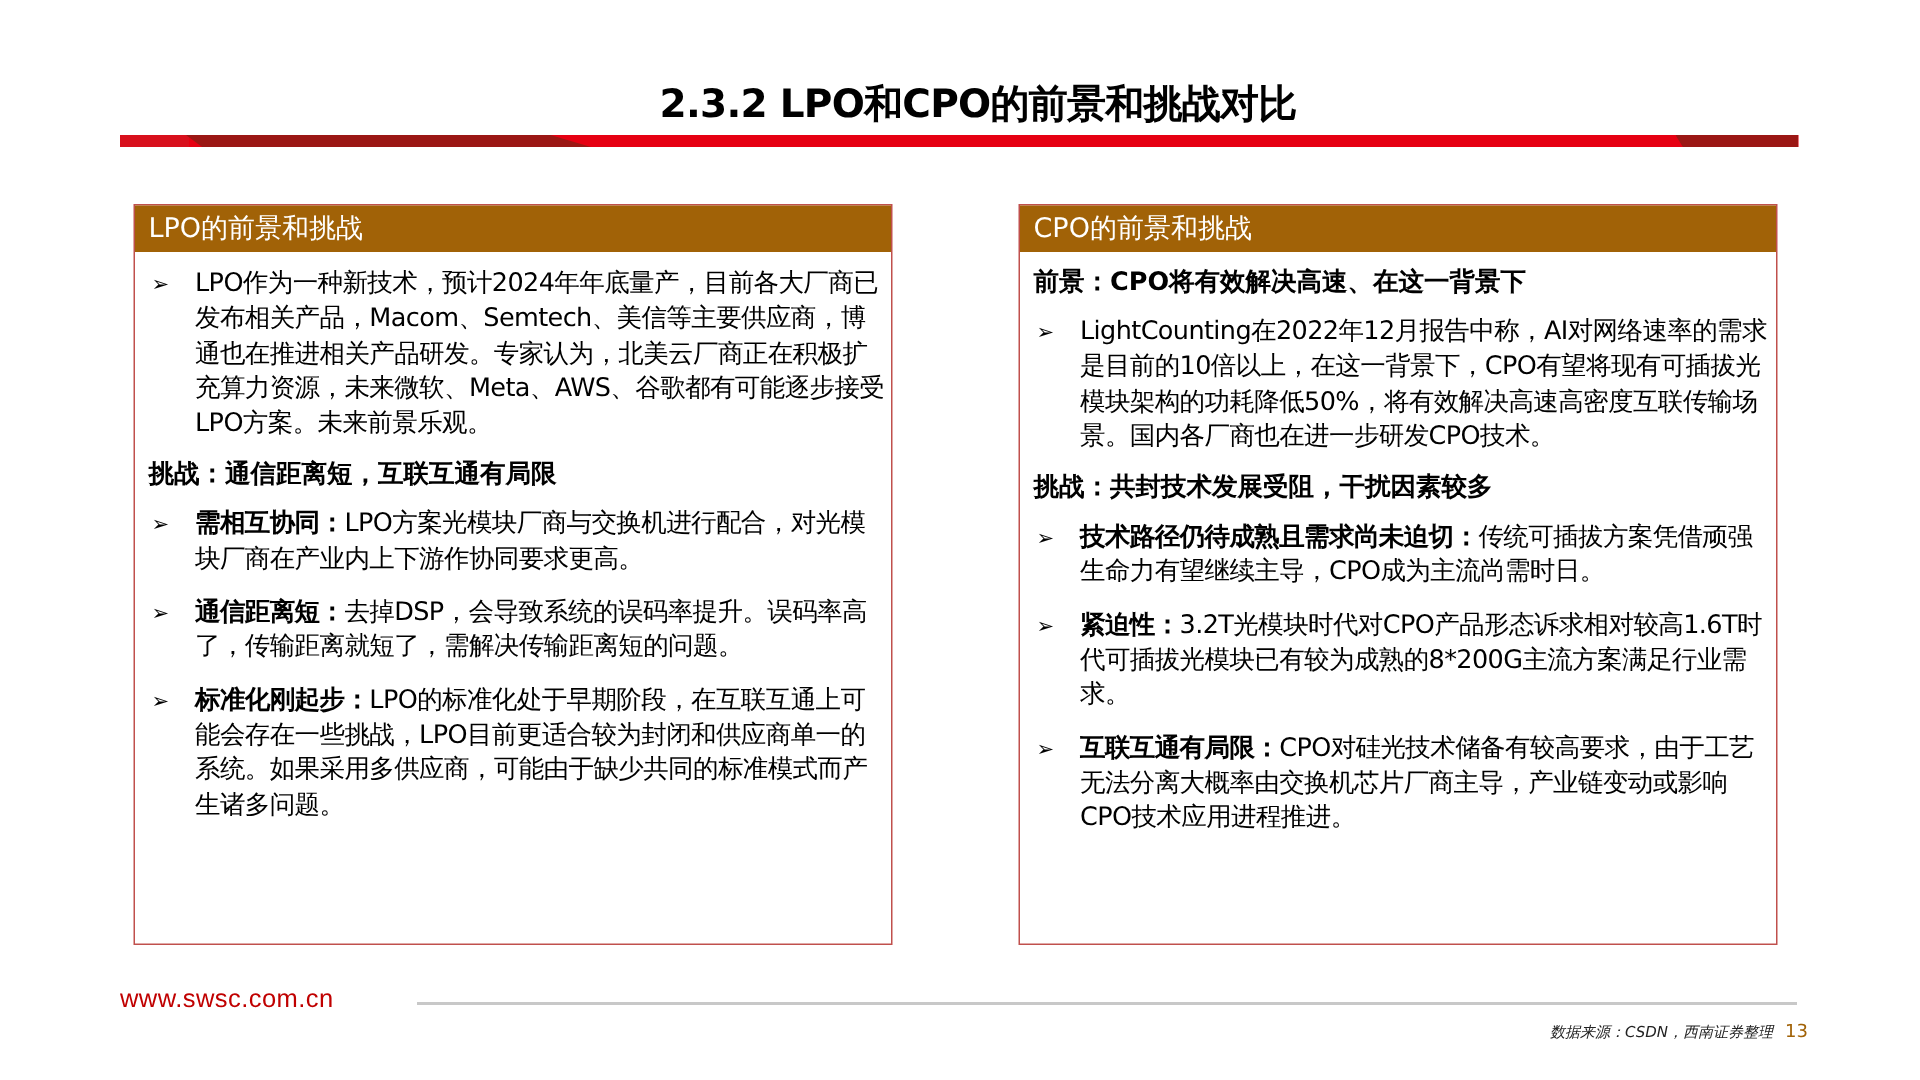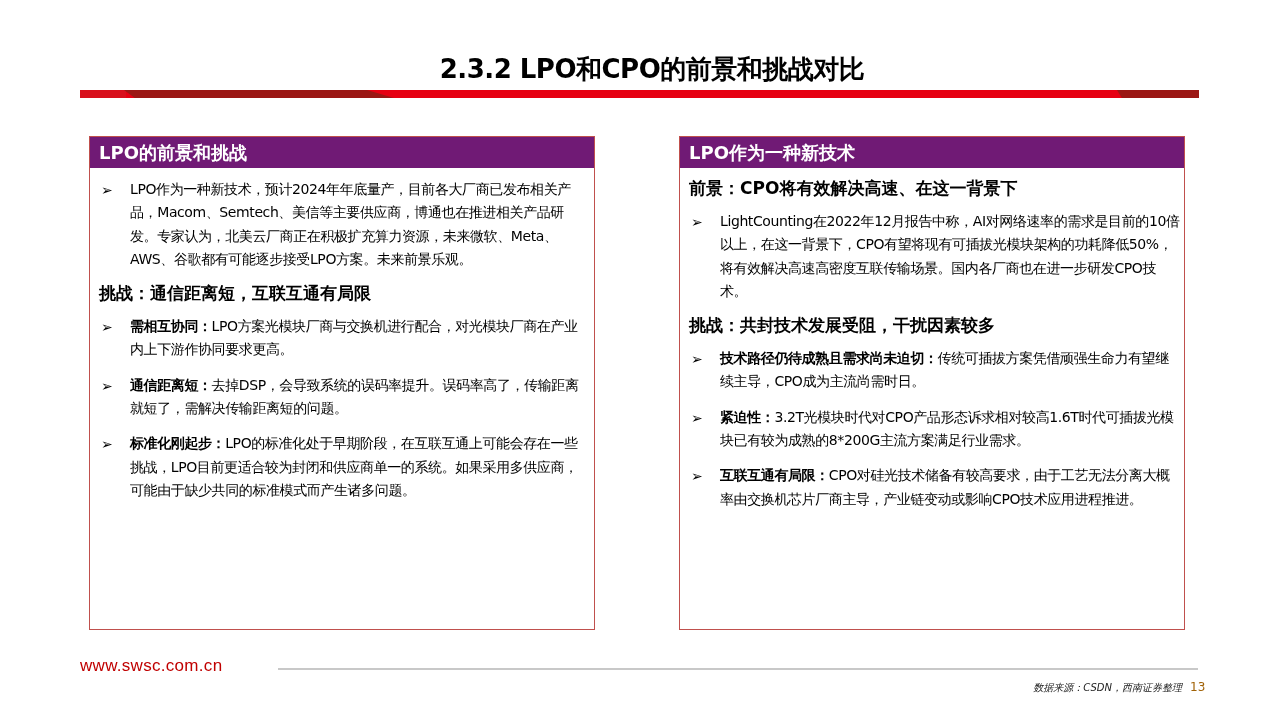--- a/index.html
+++ b/index.html
@@ -9,26 +9,26 @@
            font-size:26px; font-weight:bold; letter-spacing:-0.5px; }
   .bar { position:absolute; top:90px; left:80px; width:1119px; height:8px; background:#e60012; overflow:hidden; }
   .bar .seg1 { position:absolute; left:0; top:0; width:46px; height:8px; background:#d8101c; }
   .bar .seg2 { position:absolute; left:44px; top:0; width:270px; height:8px; background:#9b1714;
                clip-path:polygon(0 0, 90% 0, 100% 100%, 4% 100%); }
   .bar .seg3 { position:absolute; right:0; top:0; width:82px; height:8px; background:#9b1714;
                clip-path:polygon(0 0, 100% 0, 100% 100%, 6% 100%); }
   .panel { position:absolute; top:136px; width:506px; height:494px; border:1.5px solid #c0504d; box-sizing:border-box; }
   .panel.left { left:89px; }
   .panel.right { left:679px; }
-  .panel-head { height:31px; background:#701a75; color:#fff; font-size:18px; font-weight:bold;
+  .panel-head { height:31px; background:#a16207; color:#fff; font-size:18px; font-weight:normal;
                 line-height:31px; padding-left:9px; }
   .sec-title { font-size:17px; font-weight:bold; padding-left:9px; margin-top:8px; line-height:24px; }
   .item { display:flex; padding-left:9px; margin-top:10px; }
   .bullet { width:29px; flex:none; font-size:14px; line-height:24px; padding-left:2px; }
-  .item-text { font-size:14px; line-height:23.3px; width:460px; letter-spacing:-0.4px; }
+  .item-text { font-size:17px; line-height:23.3px; width:460px; letter-spacing:-0.4px; }
   .item-text b { font-weight:bold; }
   .footer-url { position:absolute; left:80px; top:656px; color:#c00000; font-size:17px;
                 font-family:"Liberation Sans",sans-serif; letter-spacing:0.3px;text-align:right; }
   .footer-line { position:absolute; left:278px; top:668px; width:920px; height:2px; background:#c8c8c8; }
   .source { position:absolute; right:98px; top:681px; font-size:10px; font-style:italic; color:#222; }
   .pagenum { position:absolute; left:1190px; top:680px; font-size:12px; color:#a16207; }
 </style>
 </head>
 <body>
 
@@ -54,21 +54,21 @@
     <span class="bullet">➢</span>
     <span class="item-text"><b>通信距离短：</b><span>去掉DSP，会导致系统的误码率提升。误码率高了，传输距离就短了，需解决传输距离短的问题。</span></span>
   </div>
   <div class="item" style="margin-top:12px">
     <span class="bullet">➢</span>
     <span class="item-text"><b>标准化刚起步：</b><span>LPO的标准化处于早期阶段，在互联互通上可能会存在一些挑战，LPO目前更适合较为封闭和供应商单一的系统。如果采用多供应商，可能由于缺少共同的标准模式而产生诸多问题。</span></span>
   </div>
 </div>
 
 <div class="panel right">
-  <div class="panel-head">LPO作为一种新技术</div>
+  <div class="panel-head">CPO的前景和挑战</div>
   <div class="sec-title">前景：CPO将有效解决高速、在这一背景下</div>
   <div class="item">
     <span class="bullet">➢</span>
     <span class="item-text">LightCounting在2022年12月报告中称，AI对网络速率的需求是目前的10倍以上，在这一背景下，CPO有望将现有可插拔光模块架构的功耗降低50%，将有效解决高速高密度互联传输场景。国内各厂商也在进一步研发CPO技术。</span>
   </div>
   <div class="sec-title" style="margin-top:10px">挑战：共封技术发展受阻，干扰因素较多</div>
   <div class="item">
     <span class="bullet">➢</span>
     <span class="item-text"><b>技术路径仍待成熟且需求尚未迫切：</b><span>传统可插拔方案凭借顽强生命力有望继续主导，CPO成为主流尚需时日。</span></span>
   </div>

